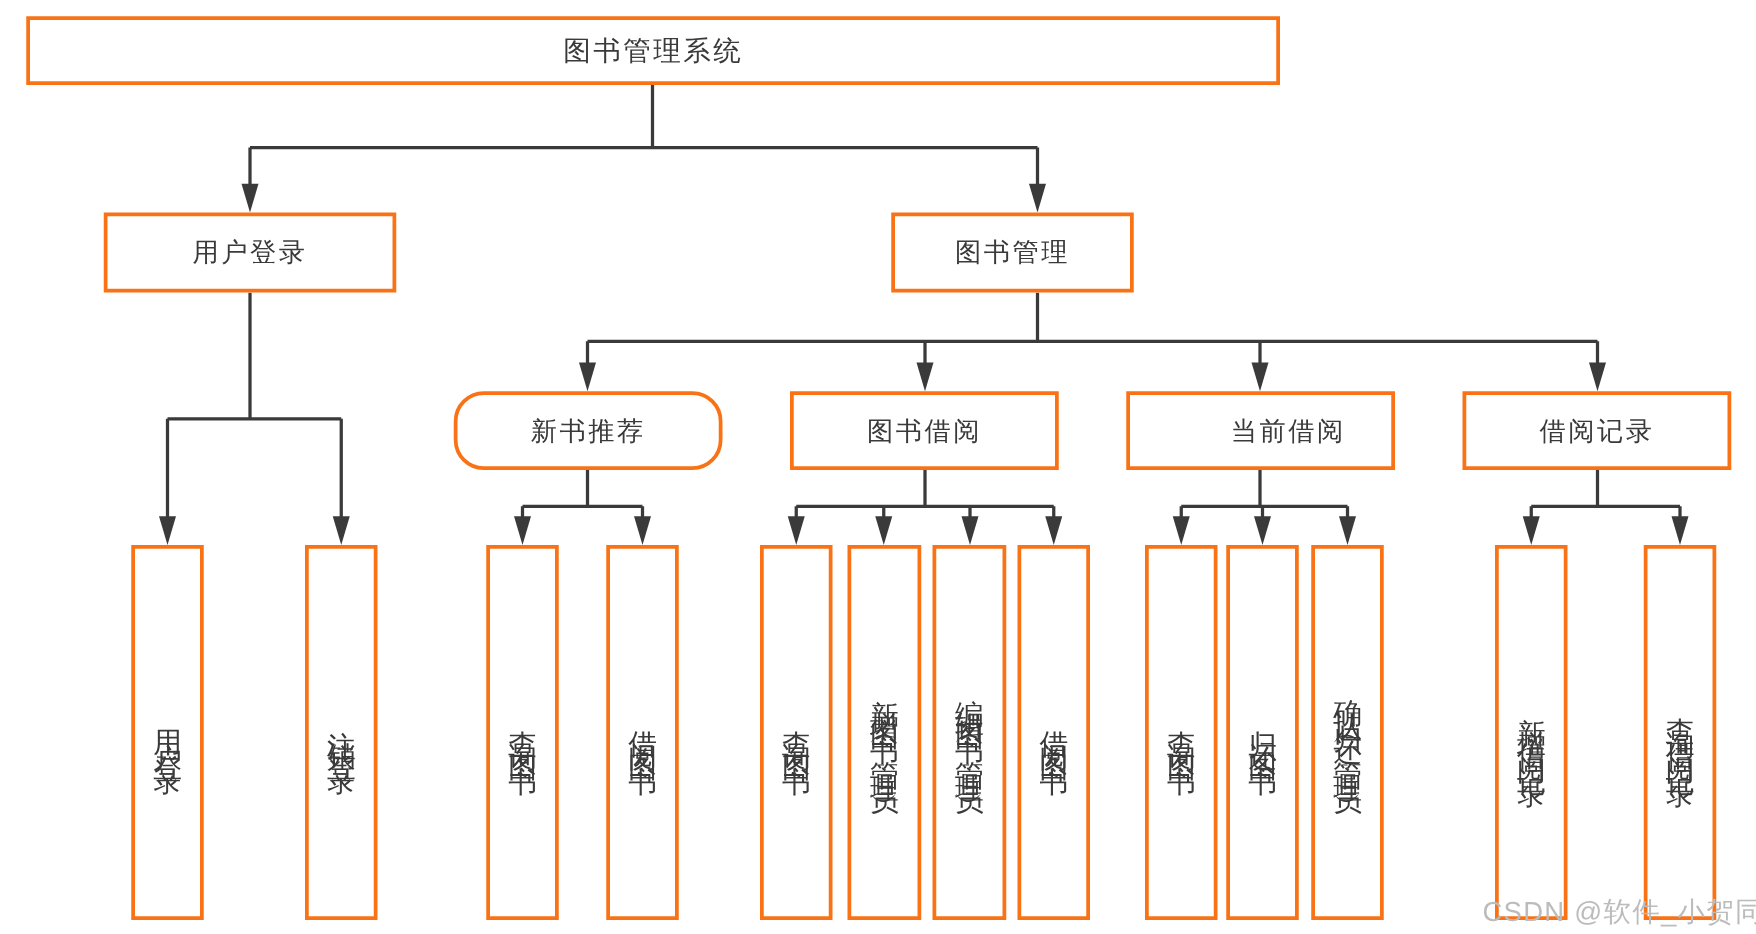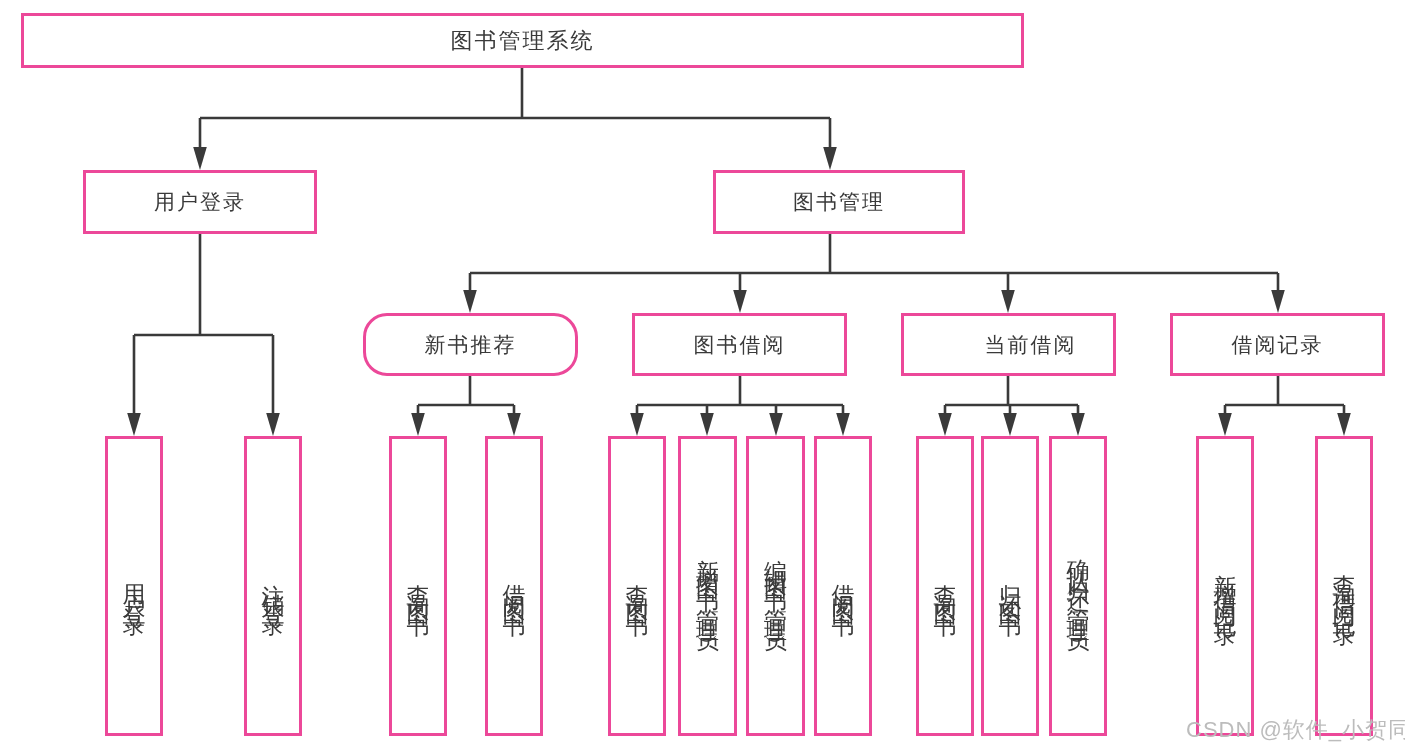--- a/index.html
+++ b/index.html
@@ -12,38 +12,38 @@
     color: #3a3a3a;
     overflow: hidden;
   }
   #wires { position: absolute; left: 0; top: 0; width: 1405px; height: 747px; }
   #wires path { stroke: #3a3a3a; stroke-width: 2.6; fill: none; }
   #wires polygon { fill: #3a3a3a; stroke: none; }
 
   .node {
     position: absolute;
     box-sizing: border-box;
-    border: 3px solid #ec4899;
+    border: 3px solid #f97316;
     background: #ffffff;
     display: flex;
     align-items: center;
     justify-content: center;
   }
   .node span {
     font-size: 21px;
     letter-spacing: 2px;
     color: #3a3a3a;
     white-space: nowrap;
   }
   .root-node span { font-size: 22px; }
 
   
   .h-root { left: 21px;  top: 13px;  width: 1003px; height: 55px; }
   .h-l2a  { left: 83px;  top: 170px; width: 234px;  height: 64px; }
-  .h-l2b  { left: 713px; top: 170px; width: 252px;  height: 64px; }
+  .h-l2b  { left: 713px; top: 170px; width: 194px;  height: 64px; }
   .h-l3   { top: 313px; width: 215px; height: 63px; }
   .h-l3a  { left: 363px; border-radius: 24px; }
   .h-l3b  { left: 632px; align-items: center; }
   .h-l3c  { left: 901px; padding-left: 44px; }
   .h-l3d  { left: 1170px; }
 
   
   .leaf { top: 436px; width: 58px; height: 300px; }
   .leaf span {
     writing-mode: vertical-rl;

